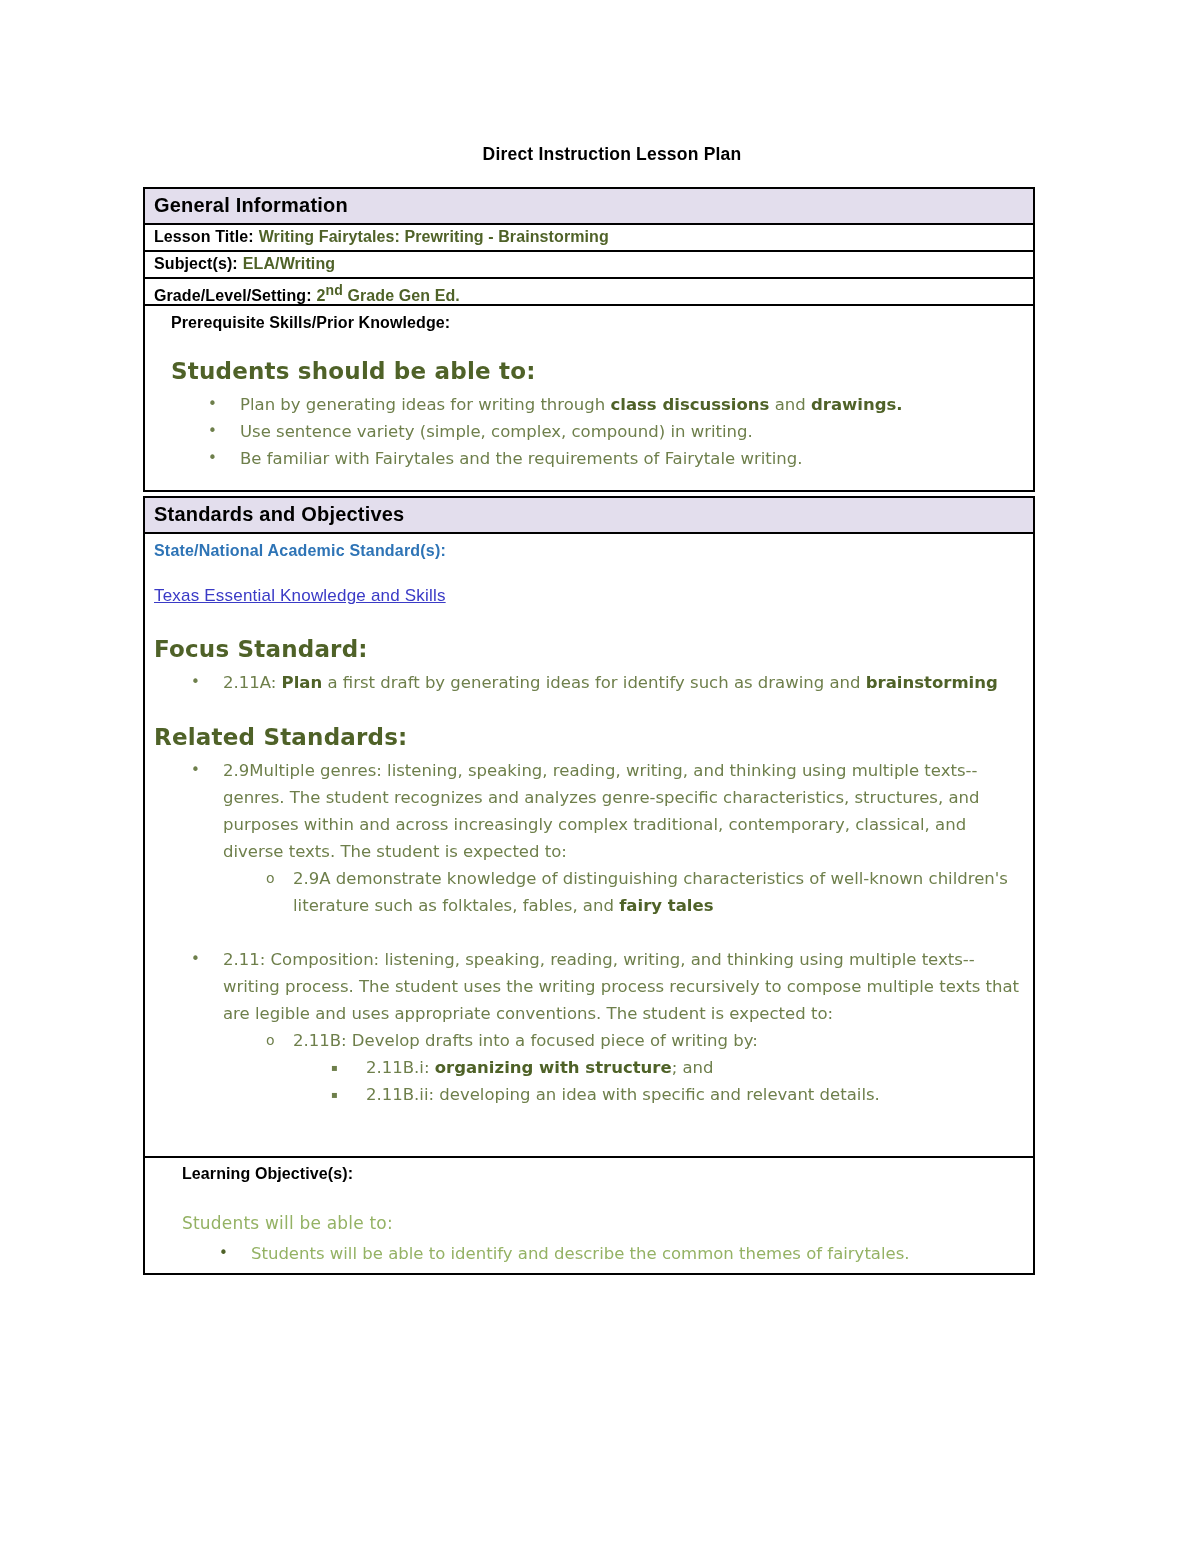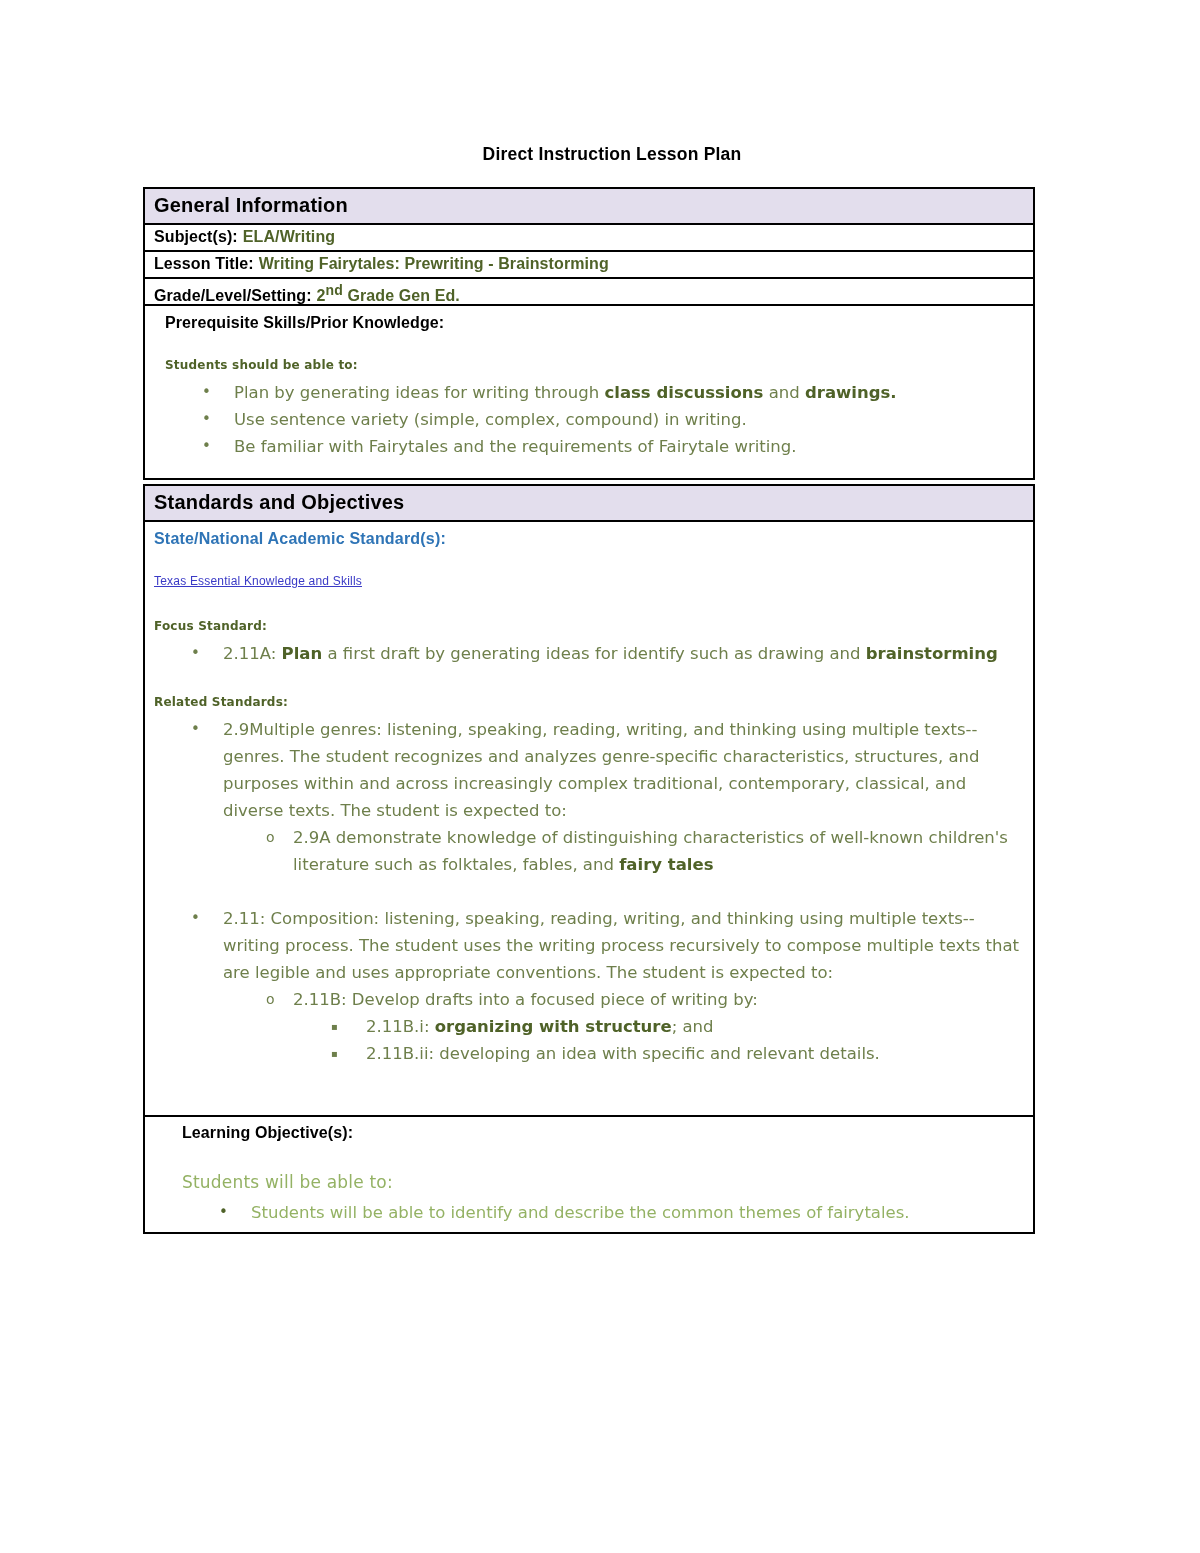--- a/index.html
+++ b/index.html
@@ -38,43 +38,43 @@
   .lbl-row {
     border-bottom: 2px solid var(--table-border, #000);
     padding: 3px 9px 4px 9px;
     height: 27px;
     font-size: 16px;
     white-space: nowrap;
   }
   .lbl { font-weight: bold; color: var(--text-black, #000); letter-spacing: 0.1px; }
   .val { font-weight: bold; color: var(--dark-green, #4F6228); margin-left: 5px; letter-spacing: 0.1px; }
   sup { font-size: 14px; vertical-align: super; }
-  .cell { padding: 8px 9px 18px 20px; }
+  .cell { padding: 8px 9px 18px 26px; }
   .cell-last { border-bottom: none; }
   .sep-bottom { border-bottom: 2px solid var(--table-border, #000); }
   .gothic-head {
     font-family: "DejaVu Sans", sans-serif;
-    font-size: 12px;
+    font-size: 23px;
     font-weight: bold;
     color: var(--dark-green, #4F6228);
     letter-spacing: 0.2px;
   }
   .mt26 { margin-top: 26px; }
   .mt28 { margin-top: 28px; }
   .mt30 { margin-top: 30px; }
   .blue-head {
     font-size: 16px;
     font-weight: bold;
     color: var(--blue-heading, #2E74B6);
     letter-spacing: 0.2px;
   }
   .tek-link {
     display: inline-block;
     margin-top: 26px;
-    font-size: 12px;
+    font-size: 17px;
     color: var(--link-blue, #3A3AC6);
     text-decoration: underline;
     letter-spacing: 0.2px;
     cursor: pointer;
   }
   .bullets { margin-top: 7px; }
   .bullet-row {
     display: flex;
     font-family: "DejaVu Sans", sans-serif;
     font-size: 16.5px;
@@ -104,25 +104,25 @@
 </style>
 </head>
 <body>
 
 <div class="doc-title">Direct Instruction Lesson Plan</div>
 
 <div class="block block-a">
   <div class="hdr">General Information</div>
 
   <div class="lbl-row">
-    <span class="lbl">Subject(s):</span><span class="val">ELA/Writing</span>
+    <span class="lbl">Lesson Title:</span><span class="val">Writing Fairytales: Prewriting - Brainstorming</span>
   </div>
 
   <div class="lbl-row">
-    <span class="lbl">Lesson Title:</span><span class="val">Writing Fairytales: Prewriting - Brainstorming</span>
+    <span class="lbl">Subject(s):</span><span class="val">ELA/Writing</span>
   </div>
 
   <div class="lbl-row">
     <span class="lbl">Grade/Level/Setting:</span><span class="val"><span>2</span><sup>nd</sup><span> Grade Gen Ed.</span></span>
   </div>
 
   <div class="cell cell-last">
     <div class="lbl" style="font-size:16px;">Prerequisite Skills/Prior Knowledge:</div>
     <div class="gothic-head mt26">Students should be able to:</div>
     <div class="bullets">

